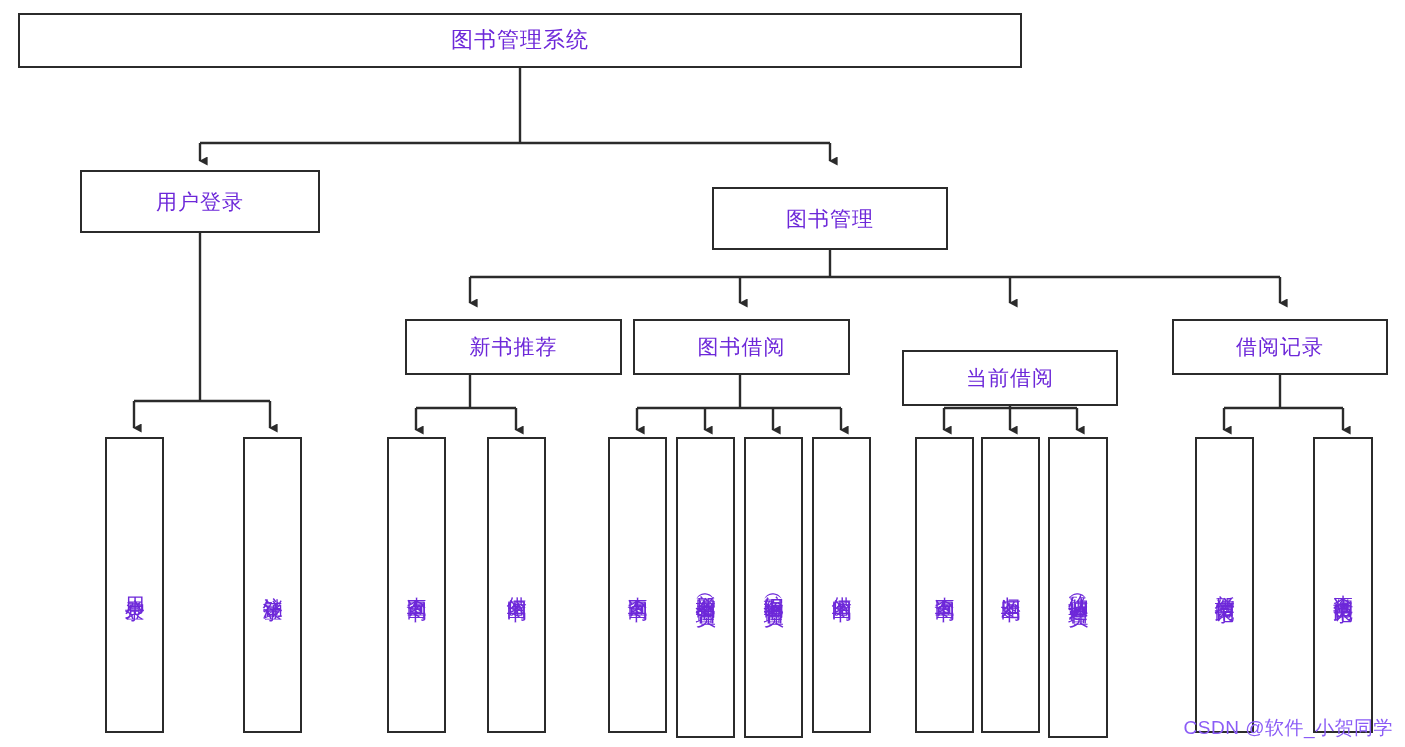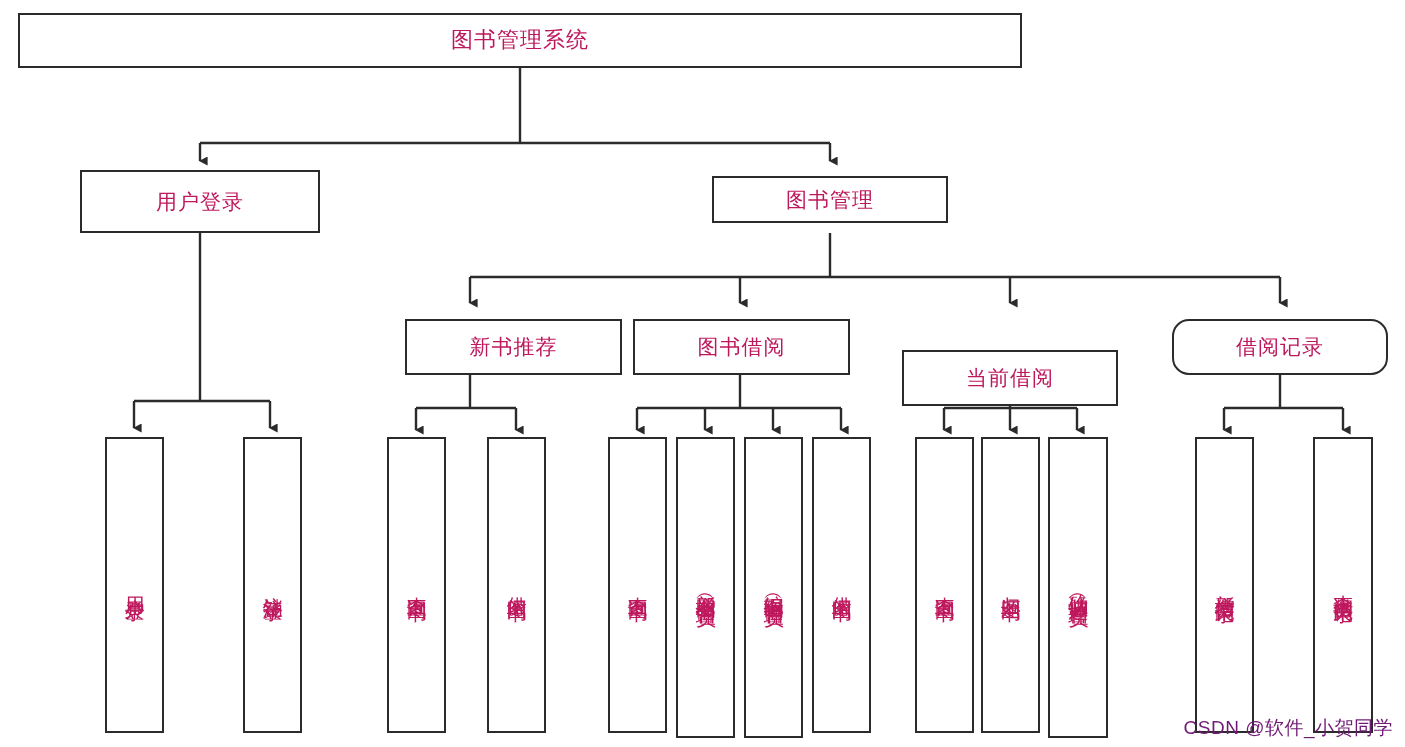--- a/index.html
+++ b/index.html
@@ -24,21 +24,21 @@
     top: 0;
     width: 1405px;
     height: 747px;
     pointer-events: none;
   }
   .node {
     position: absolute;
     box-sizing: border-box;
     border: 2px solid #2b2b2b;
     background: #ffffff;
-    color: #be185d;
+    color: #6d28d9;
     display: flex;
     align-items: center;
     justify-content: center;
     text-align: left;
     z-index: 2;
   }
   .node.horiz {
     font-size: 21px;
     line-height: 1.2;
     letter-spacing: 1px;
@@ -59,21 +59,21 @@
     writing-mode: vertical-rl;
     text-orientation: upright;
     white-space: nowrap;
     display: block;
   }
   .watermark {
     position: absolute;
     right: 12px;
     bottom: 6px;
     font-size: 19px;
-    color: #701a75;
+    color: #8b5cf6;
     letter-spacing: 0.5px;
     z-index: 5;
     white-space: nowrap;
   }
 </style>
 </head>
 <body>
 
 <div id="diagram">
 
@@ -123,26 +123,26 @@
       <path d="M1280,375 L1280,408"></path>
       <path d="M1224,408 L1343,408"></path>
       <path d="M1224,408 L1224,430" marker-end="url(#arrow)"></path>
       <path d="M1343,408 L1343,430" marker-end="url(#arrow)"></path>
     </g>
   </svg>
 
   <div class="node horiz root" style="left:18px; top:13px; width:1004px; height:55px;">图书管理系统</div>
 
   <div class="node horiz" style="left:80px; top:170px; width:240px; height:63px;">用户登录</div>
-  <div class="node horiz" style="left:712px; top:176px; width:236px; height:47px;">图书管理</div>
+  <div class="node horiz" style="left:712px; top:187px; width:236px; height:63px;">图书管理</div>
 
   <div class="node horiz" style="left:361px; top:319px; width:217px; height:56px;margin-left:44px;">新书推荐</div>
   <div class="node horiz" style="left:633px; top:319px; width:217px; height:56px;">图书借阅</div>
   <div class="node horiz" style="left:902px; top:319px; width:216px; height:56px;margin-top:31px;">当前借阅</div>
-  <div class="node horiz" style="left:1172px; top:319px; width:216px; height:56px;border-radius:17px;">借阅记录</div>
+  <div class="node horiz" style="left:1172px; top:319px; width:216px; height:56px;">借阅记录</div>
 
   <div class="node vert" style="left:105px; top:437px; width:59px; height:296px;">
     <span class="vlabel">用户登录</span>
   </div>
   <div class="node vert" style="left:243px; top:437px; width:59px; height:296px;">
     <span class="vlabel">注销登录</span>
   </div>
 
   <div class="node vert" style="left:387px; top:437px; width:59px; height:296px;">
     <span class="vlabel">查询图书</span>

